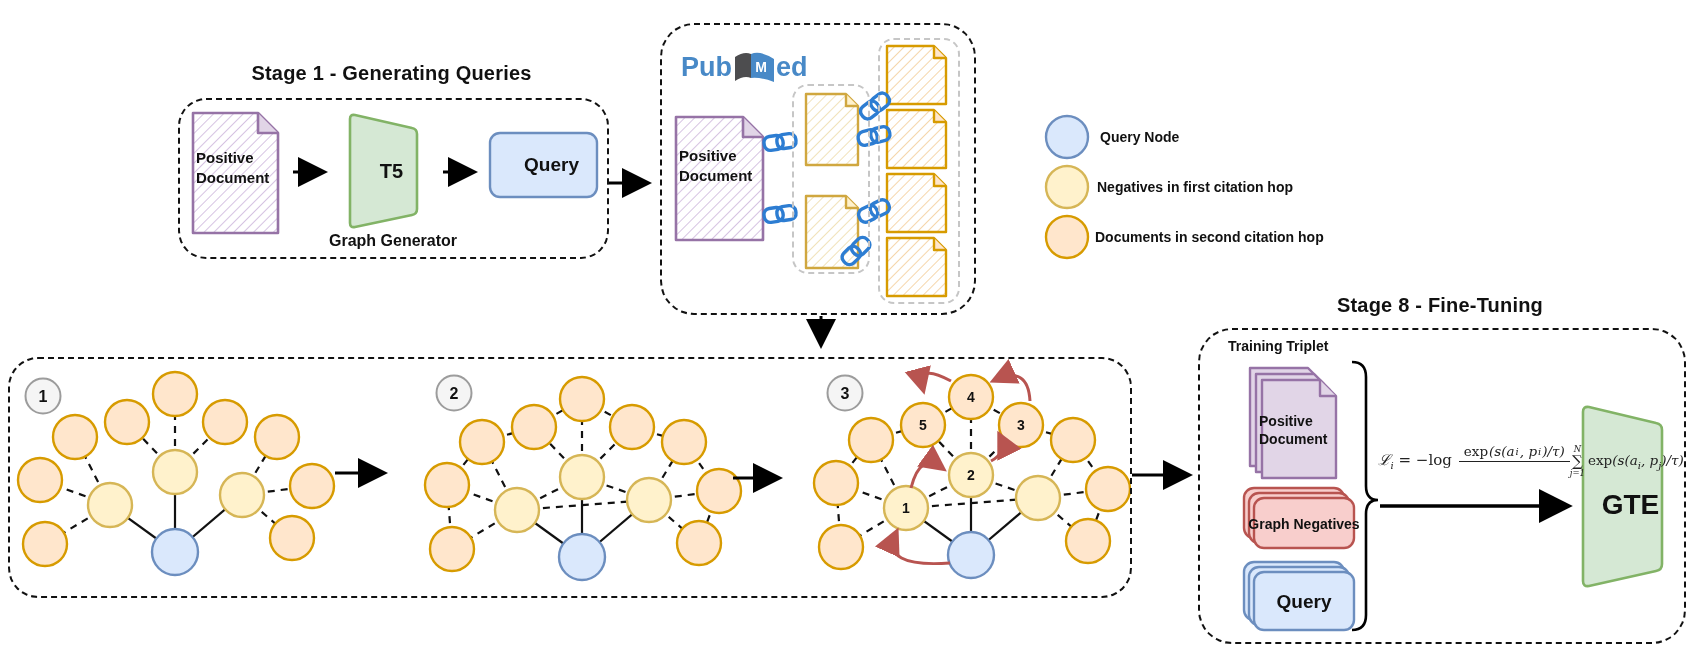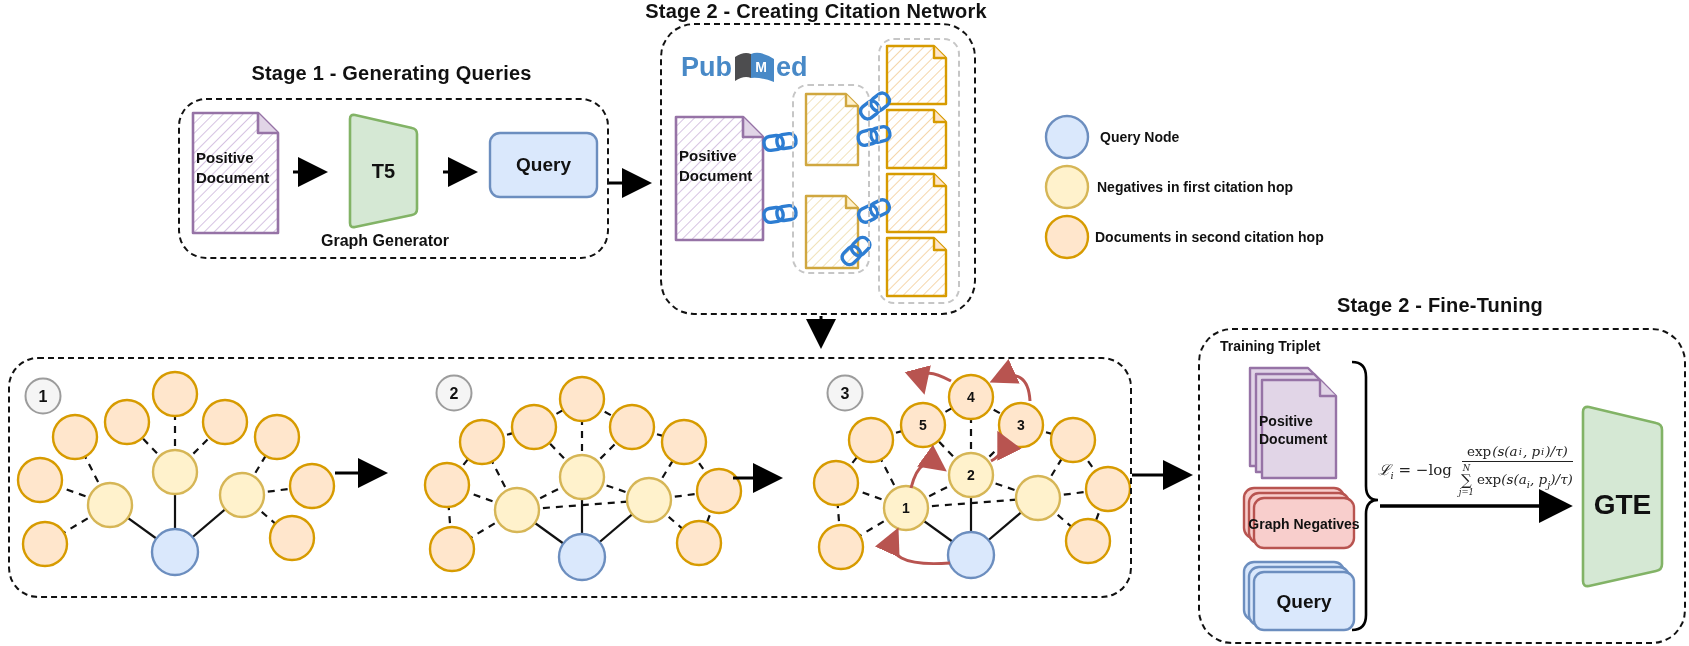--- a/index.html
+++ b/index.html
@@ -1,33 +1,33 @@
 <!DOCTYPE html>
 <html><head>
 <meta charset="utf-8">
 <style>
   html,body{margin:0;padding:0;background:#fff;}
   #canvas{position:relative;width:1689px;height:646px;background:#ffffff;overflow:hidden;
           font-family:"Liberation Sans",sans-serif;color:#111;}
   #art{position:absolute;left:0;top:0;pointer-events:none;}
-  .abs{position:absolute;}
+  .abs{position:absolute;padding-left:8px;}
   .dbox{position:absolute;border:2.6px dashed #111;background:transparent;}
   .gbox{position:absolute;border:2px dashed #c6c6c6;border-radius:16px;}
   .stage-title{position:absolute;font-weight:800;font-size:20px;letter-spacing:.2px;text-align:center;white-space:nowrap;}
   .ctr{display:flex;align-items:center;justify-content:center;text-align:center;}
   .doc-label{position:absolute;font-weight:700;font-size:15px;line-height:1.3;text-align:left;}
   .badge{position:absolute;width:33px;height:33px;border-radius:50%;background:#f5f5f5;border:2px solid #9c9c9c;
          font-weight:700;font-size:16px;display:flex;align-items:center;justify-content:center;transform:translate(-50%,-50%);}
   .nnum{position:absolute;font-weight:700;font-size:14px;transform:translate(-50%,-50%);}
   .legend-label{position:absolute;font-weight:700;font-size:14px;white-space:nowrap;transform:translateY(-50%);}
   .pubmed{position:absolute;display:flex;align-items:center;font-weight:800;font-size:27px;color:#4889C7;line-height:1;}
   .formula{position:absolute;display:flex;align-items:center;gap:7px;font-family:"DejaVu Serif",serif;
            font-style:italic;font-size:15px;color:#222;white-space:nowrap;}
   .formula sub{font-size:10px;}
-  .frac{display:inline-flex;flex-direction:column;align-items:flex-end;font-size:13.5px;}
+  .frac{display:inline-flex;flex-direction:row;align-items:flex-start;font-size:13.5px;}
   .num{padding:0 5px 2px;border-bottom:1.4px solid #222;display:flex;align-items:center;gap:1px;}
   .den{padding-top:2px;display:flex;align-items:center;gap:3px;}
   .rm{font-style:normal;}
   .sig{display:inline-flex;flex-direction:column;align-items:center;font-style:normal;line-height:1;}
   .sig .lim{font-size:8.5px;font-style:italic;}
   .sig .mid{font-size:15px;}
   .stack-label{position:absolute;font-weight:700;text-align:center;transform:translate(-50%,-50%);white-space:nowrap;}
 </style>
 </head>
 <body>
@@ -211,22 +211,21 @@
   </svg>
 
   <div class="dbox" style="left:178px;top:98px;width:427px;height:157px;border-radius:28px;"></div>
   <div class="dbox" style="left:660px;top:23px;width:312px;height:288px;border-radius:34px;"></div>
   <div class="gbox" style="left:792px;top:84px;width:74px;height:186px;"></div>
   <div class="gbox" style="left:878px;top:38px;width:78px;height:262px;"></div>
   <div class="dbox" style="left:8px;top:357px;width:1120px;height:237px;border-radius:30px;"></div>
   <div class="dbox" style="left:1198px;top:328px;width:484px;height:312px;border-radius:34px;"></div>
 
   <div class="stage-title" style="left:178px;top:62px;width:427px;text-align:center;">Stage 1 - Generating Queries</div>
-  <div class="stage-title" style="left:640px;top:0px;width:352px;">Stage 2 - Creating Citation Network</div>
-  <div class="stage-title" style="left:1198px;top:294px;width:484px;">Stage 2 - Fine-Tuning</div>
+  <div class="stage-title" style="left:1198px;top:294px;width:484px;">Stage 8 - Fine-Tuning</div>
 
   <div class="doc-label" style="left:196px;top:148px;width:80px;">
     <div>Positive</div>
       <div>Document</div>
   </div>
   <div class="abs ctr" style="left:350px;top:115px;width:67px;height:113px;font-weight:800;font-size:20px;">T5</div>
   <div class="abs ctr" style="left:310px;top:232px;width:150px;font-weight:700;font-size:16px;">Graph Generator</div>
   <div class="abs ctr" style="left:490px;top:133px;width:107px;height:64px;font-weight:800;font-size:19px;">Query</div>
 
   <div class="pubmed" style="left:681px;top:50px;">

